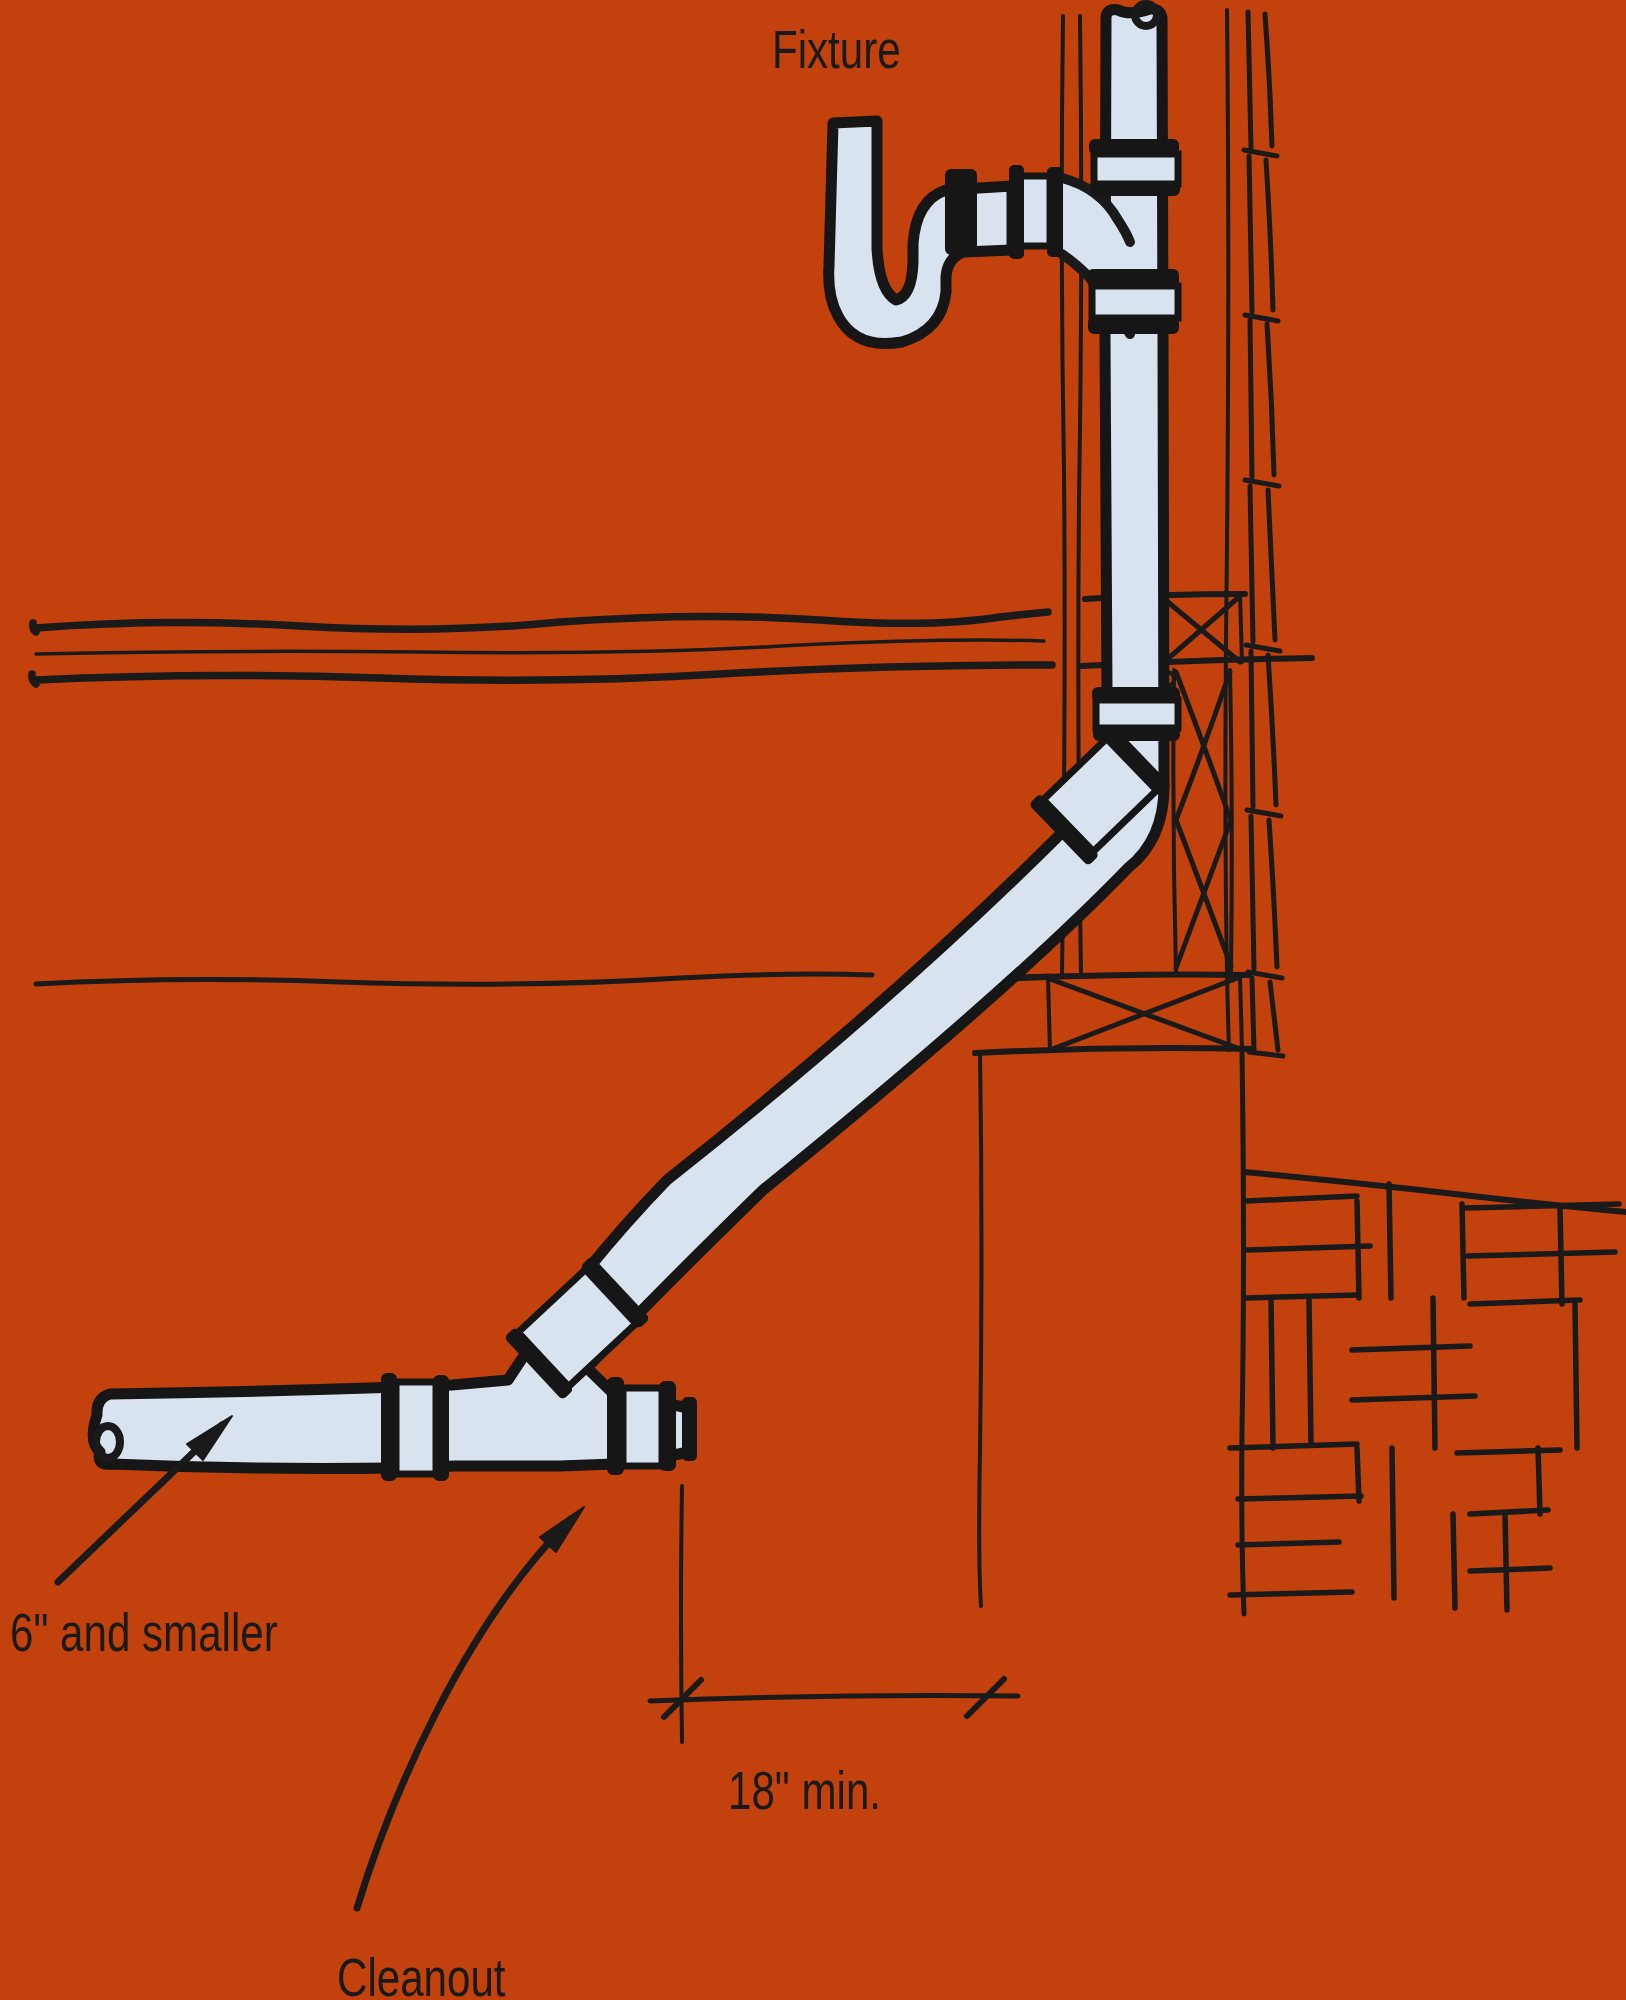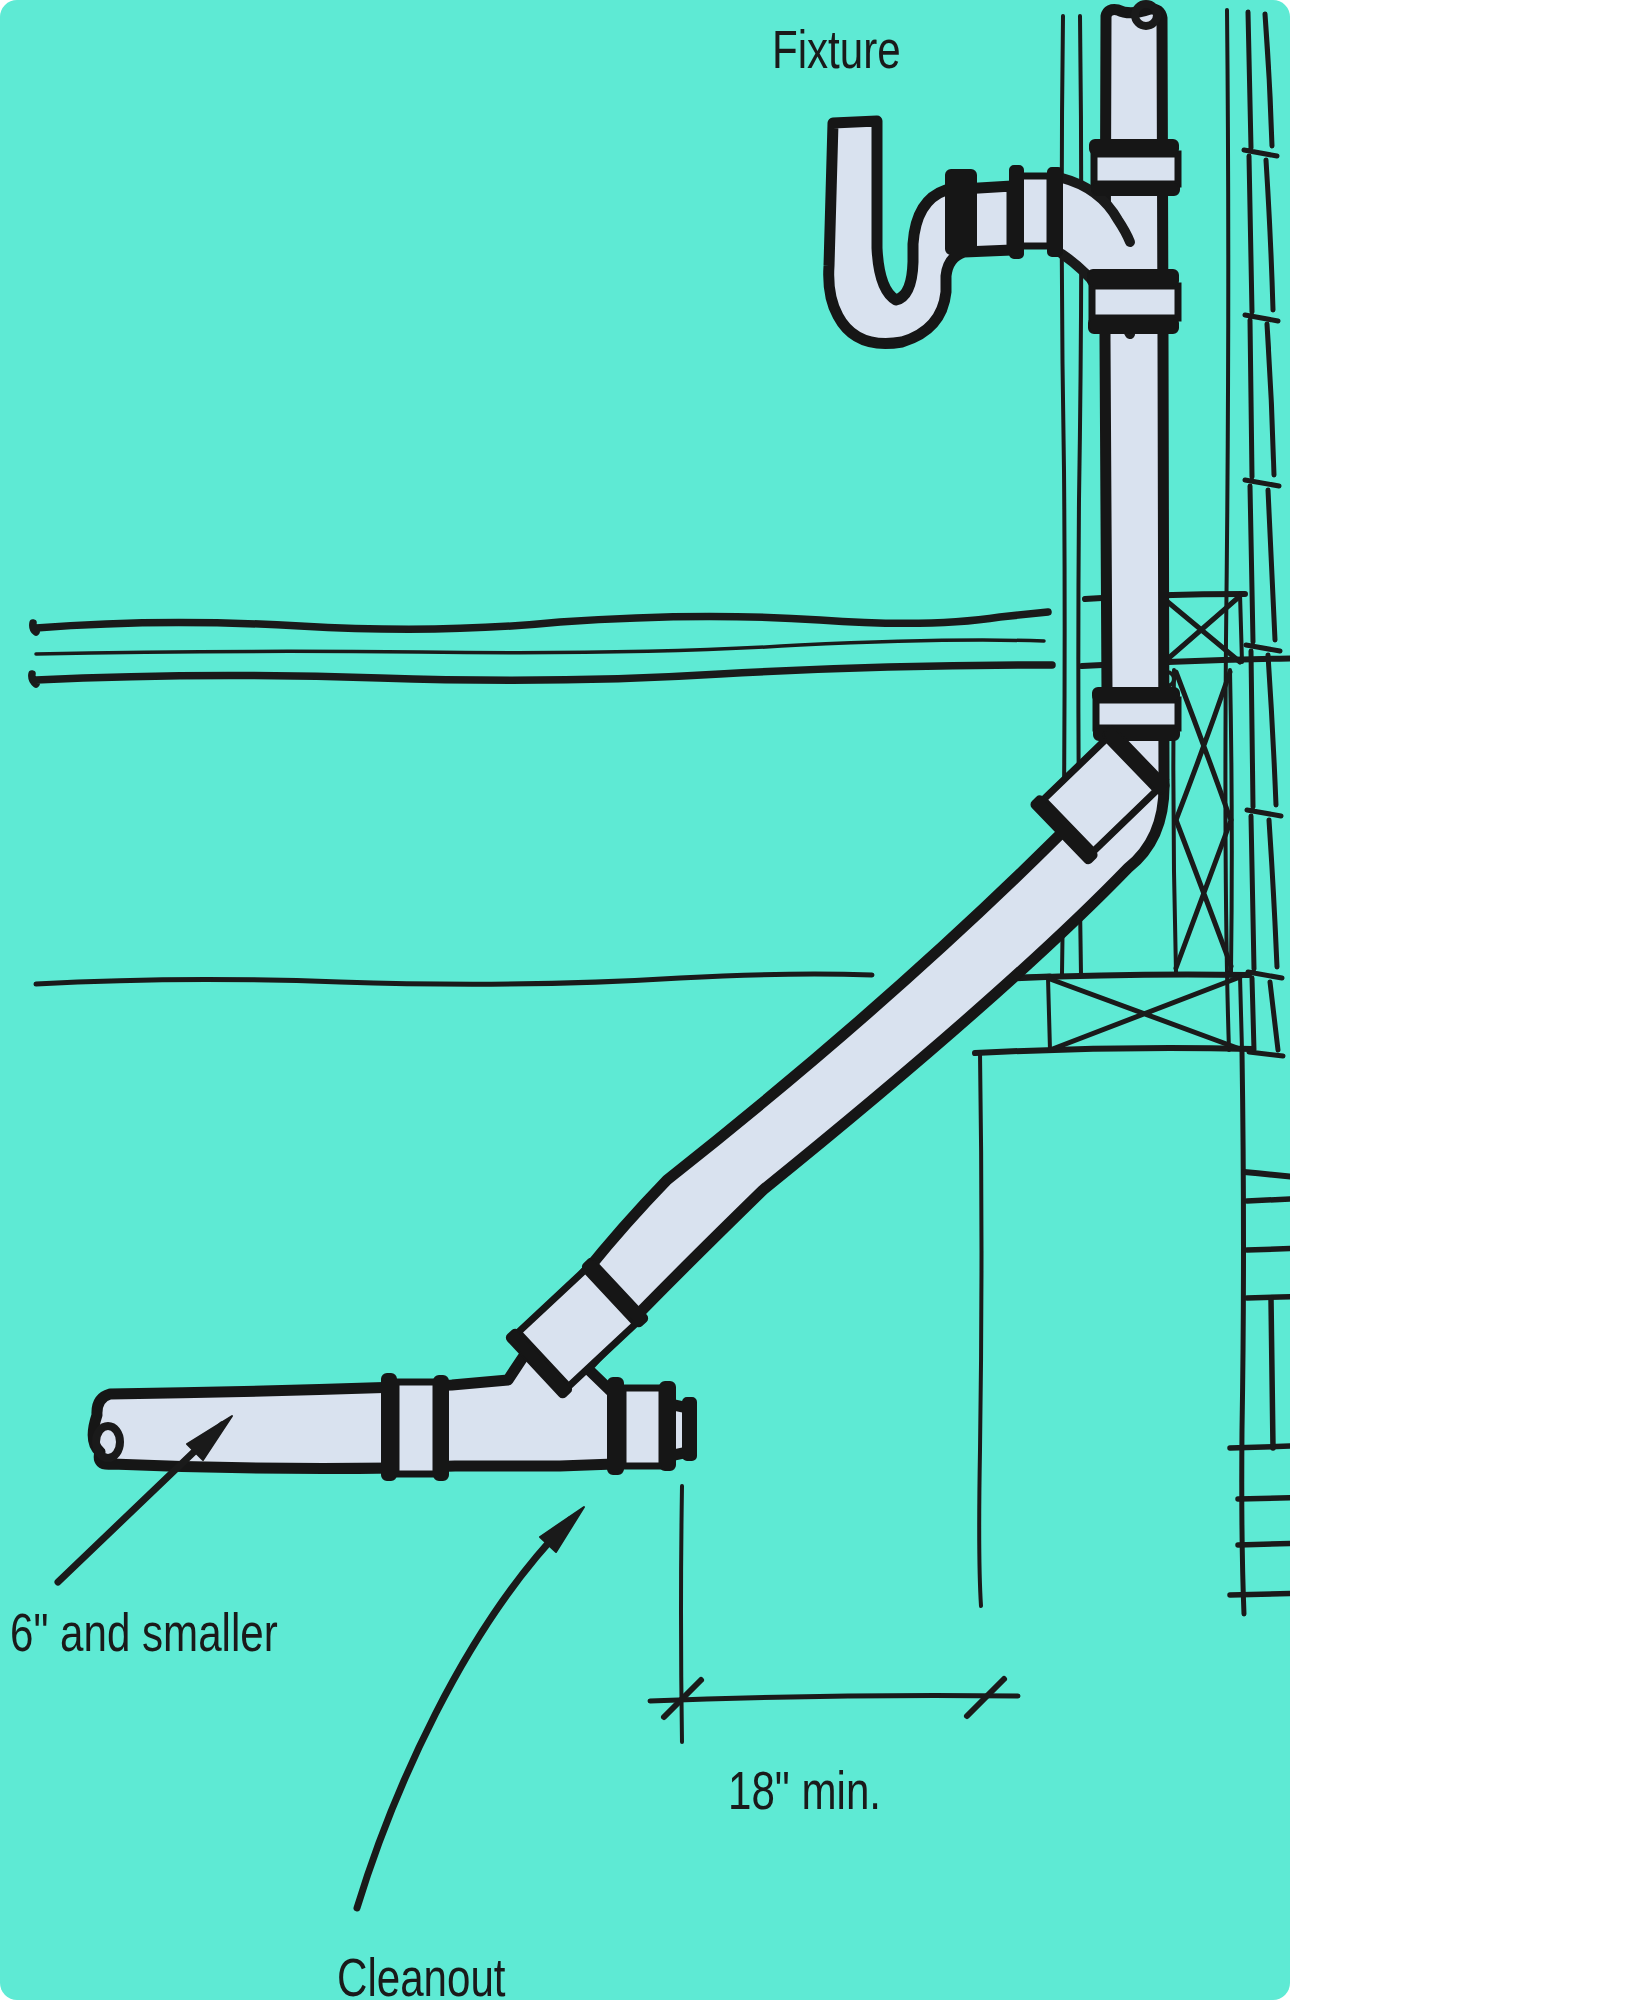--- a/index.html
+++ b/index.html
@@ -1,16 +1,16 @@
 <!DOCTYPE html>
 <html><head>
 <meta charset="utf-8">
 <style>
   html,body{margin:0;padding:0;background:#ffffff;}
-  #stage{position:relative;width:1290px;height:2000px;background:#5eead4;overflow:hidden;border-radius:17px;}
+  #stage{position:relative;width:1626px;height:2000px;background:#c2410c;overflow:hidden;}
   svg{position:absolute;left:0;top:0;}
   .lbl{font-family:"Liberation Sans","DejaVu Sans",sans-serif;font-size:54px;fill:#1a1a1a;font-weight:400;}
   .ink{stroke:#1a1a1a;fill:none;stroke-linecap:round;stroke-linejoin:round;}
   .pipe{fill:#D9E2EF;stroke:#161616;stroke-width:11;stroke-linejoin:round;stroke-linecap:round;}
   .hubfill{fill:#D9E2EF;stroke:#161616;stroke-width:7;}
   .band{fill:#161616;stroke:#161616;stroke-width:2;stroke-linejoin:round;}
   .arrow{stroke:#1a1a1a;stroke-width:7;fill:none;stroke-linecap:round;}
   .ahead{fill:#1a1a1a;stroke:#1a1a1a;stroke-width:2;stroke-linejoin:round;}
 </style>
 </head>

